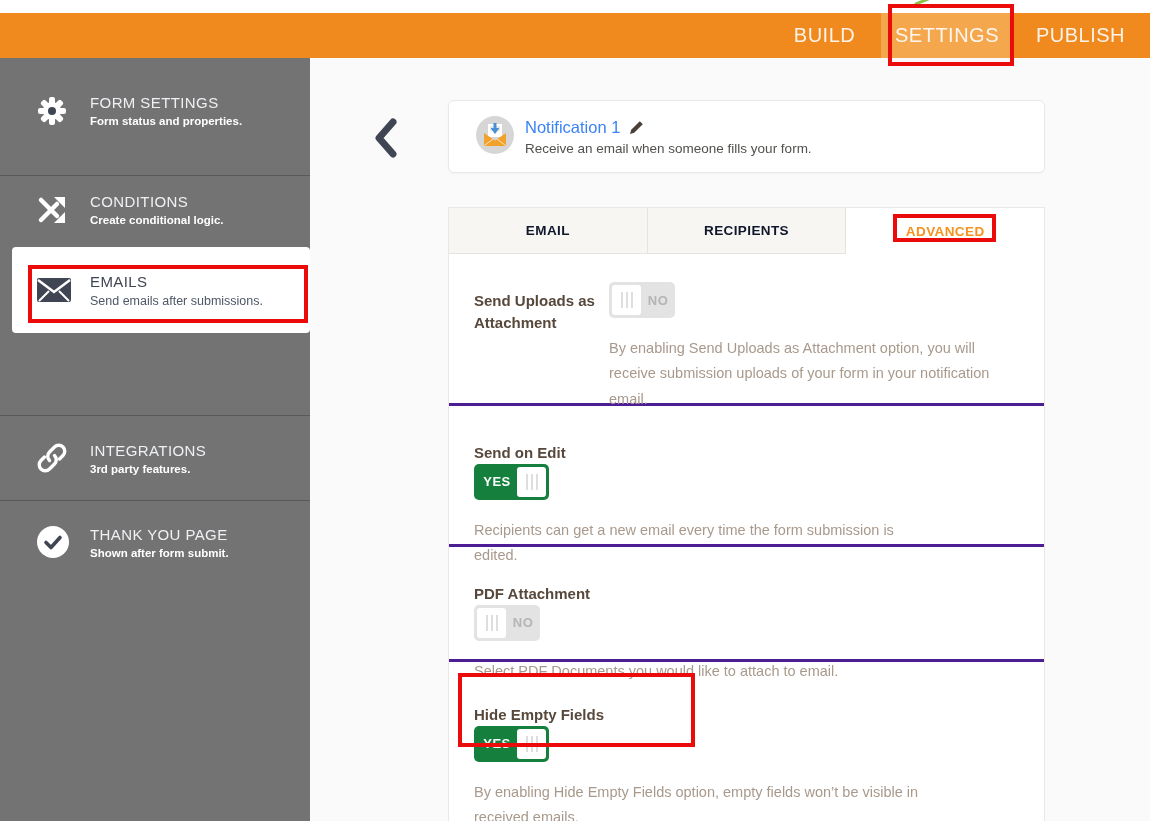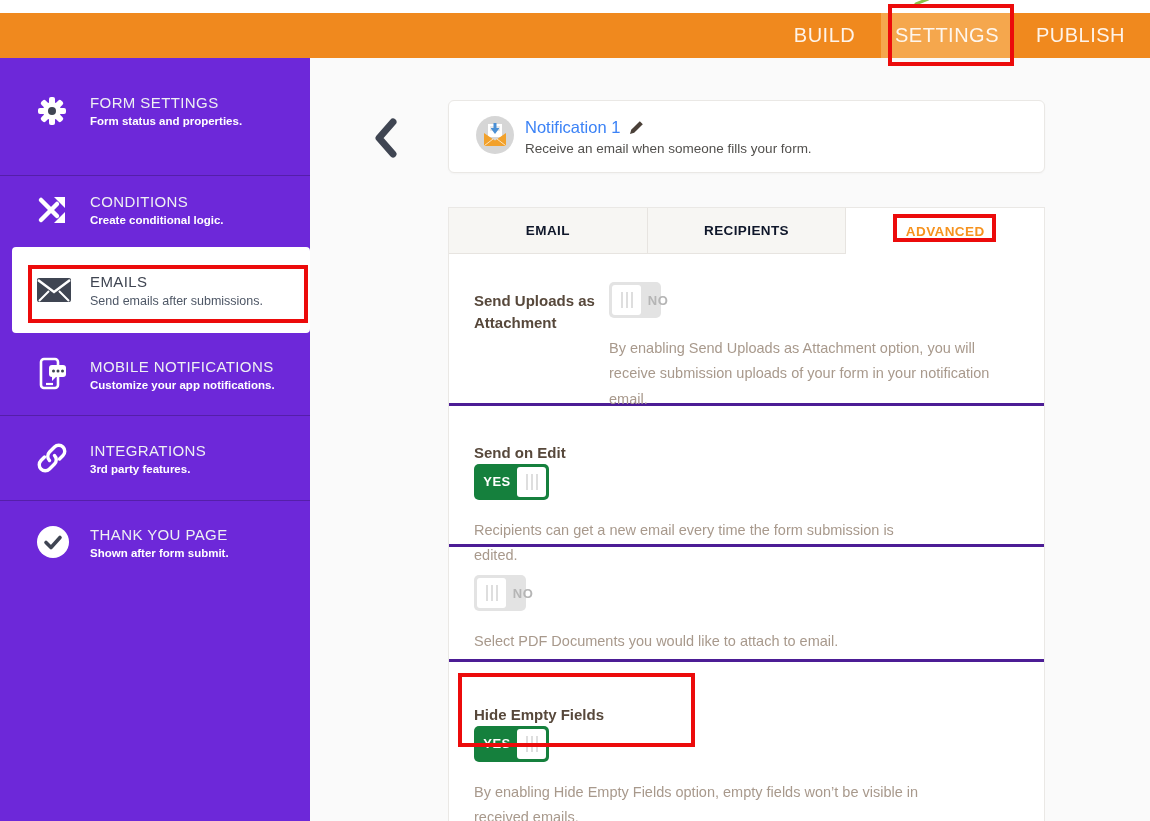--- a/index.html
+++ b/index.html
@@ -13,21 +13,21 @@
   .logo-artifact{position:absolute;left:914px;top:0;width:16px;height:3px;background:#8bc34a;
     border-radius:2px;transform:rotate(-22deg);}
   .topbar{position:absolute;left:0;top:13px;width:1150px;height:45px;background:#f0891e;}
   .topbar-nav{position:absolute;right:2px;top:0;height:45px;display:flex;}
   .topnav-item{height:45px;display:flex;align-items:center;justify-content:center;
     font-size:20px;font-weight:300;letter-spacing:.5px;color:rgba(255,255,255,.9);cursor:pointer;}
   .topnav-build{width:113px;}
   .topnav-settings{width:132px;background:#f5a74d;}
   .topnav-publish{width:135px;}
   
-  .sidebar{position:absolute;left:0;top:58px;width:310px;height:763px;background:#6d28d9;}
+  .sidebar{position:absolute;left:0;top:58px;width:310px;height:763px;background:#737373;}
   .side-item{position:absolute;left:0;width:310px;display:flex;align-items:center;
     padding-left:36px;box-sizing:border-box;cursor:pointer;}
   .side-item .icon-box{width:42px;min-width:42px;display:flex;align-items:center;}
   .side-text{margin-left:12px;}
   .side-title{font-size:15px;letter-spacing:.4px;color:#eef0f3;font-weight:400;}
   .side-sub{font-size:11.5px;font-weight:700;color:#ffffff;margin-top:4px;}
   .side-divider-top{border-top:1px solid rgba(0,0,0,.22);}
   .side-item.active{left:12px;width:298px;background:#ffffff;border-radius:4px;padding-left:24px;}
   .side-item.active .side-title{color:#3f4552;}
   .side-item.active .side-sub{color:#4e5766;font-weight:400;font-size:12.5px;}
@@ -56,21 +56,21 @@
   .row-1{height:149px;}
   .row-2{height:141px;}
   .row-3{height:115px;}
   .row-4{height:163px;padding-top:34px;}
   .row-label{width:135px;min-width:135px;font-size:15px;font-weight:700;color:#57483b;
     line-height:1.45;padding-top:8px;}
   .row-control{flex:1;}
   .row-desc{margin-top:18px;max-width:455px;font-size:14.5px;line-height:1.75;color:#a8998c;}
   
   .toggle{position:relative;height:36px;border-radius:5px;cursor:pointer;}
-  .toggle.off{width:52px;background:#e3e3e3;text-align:right;}
+  .toggle.off{width:66px;background:#e3e3e3;text-align:right;}
   .toggle.on{width:75px;background:#15803d;}
   .toggle-knob{position:absolute;top:3px;width:29px;height:30px;background:#ffffff;border-radius:3px;
     display:flex;align-items:center;justify-content:center;gap:3px;}
   .toggle.off .toggle-knob{left:3px;}
   .toggle.on .toggle-knob{right:3px;}
   .knob-stripe{width:2px;height:16px;background:#dedede;}
   .toggle-label{position:absolute;top:0;height:36px;display:flex;align-items:center;
     justify-content:center;font-size:13px;font-weight:700;letter-spacing:.5px;}
   .toggle.off .toggle-label{left:32px;width:34px;color:#b5b5b5;}
   .toggle.on .toggle-label{left:0;width:46px;color:#ffffff;}
@@ -141,37 +141,20 @@
         <path d="M2 3 L18 15 L34 3" stroke="#ffffff" stroke-width="2.5" fill="none"></path>
         <path d="M3 24 L13 14 M33 24 L23 14" stroke="#ffffff" stroke-width="2" fill="none"></path>
       </svg>
     </span>
     <span class="side-text">
       <div class="side-title">EMAILS</div>
       <div class="side-sub">Send emails after submissions.</div>
     </span>
   </div>
 
-  <div class="side-item" style="top:275px;height:82px;">
-    <span class="icon-box">
-      <svg width="32" height="34" viewBox="0 0 32 34">
-        <rect x="5" y="2" width="17" height="29" rx="3" fill="none" stroke="#ffffff" stroke-width="2.6"></rect>
-        <line x1="10" y1="27" x2="17" y2="27" stroke="#ffffff" stroke-width="2.2"></line>
-        <rect x="13" y="8" width="17" height="12" rx="3" fill="#ffffff"></rect>
-        <polygon points="16,19 16,24 21,19" fill="#ffffff"></polygon>
-        <circle cx="17.5" cy="14" r="1.5" fill="#3f4552"></circle>
-        <circle cx="22" cy="14" r="1.5" fill="#3f4552"></circle>
-        <circle cx="26.5" cy="14" r="1.5" fill="#3f4552"></circle>
-      </svg>
-    </span>
-    <span class="side-text">
-      <div class="side-title">MOBILE NOTIFICATIONS</div>
-      <div class="side-sub">Customize your app notifications.</div>
-    </span>
-  </div>
 
   <div class="side-item side-divider-top" style="top:357px;height:85px;">
     <span class="icon-box">
       <svg width="32" height="32" viewBox="0 0 32 32" fill="none" stroke="#ffffff" stroke-width="3.4" stroke-linecap="round">
         <path d="M13.5 18.5 a6 6 0 0 1 0 -8.5 l5 -5 a6 6 0 0 1 8.5 8.5 l-3.5 3.5"></path>
         <path d="M18.5 13.5 a6 6 0 0 1 0 8.5 l-5 5 a6 6 0 0 1 -8.5 -8.5 l3.5 -3.5"></path>
       </svg>
     </span>
     <span class="side-text">
       <div class="side-title">INTEGRATIONS</div>
@@ -259,20 +242,21 @@
             <span class="knob-stripe"></span>
             <span class="knob-stripe"></span>
         </span>
         <span class="toggle-label">YES</span>
       </div>
       <div class="row-desc">Recipients can get a new email every time the form submission is edited.</div>
     </div>
   </div>
 
   <div class="setting-row row-3">
+    <div class="row-label">PDF Attachment</div>
     <div class="row-control">
       <div class="toggle off">
         <span class="toggle-knob">
           <span class="knob-stripe"></span>
             <span class="knob-stripe"></span>
             <span class="knob-stripe"></span>
         </span>
         <span class="toggle-label">NO</span>
       </div>
       <div class="row-desc">Select PDF Documents you would like to attach to email.</div>

